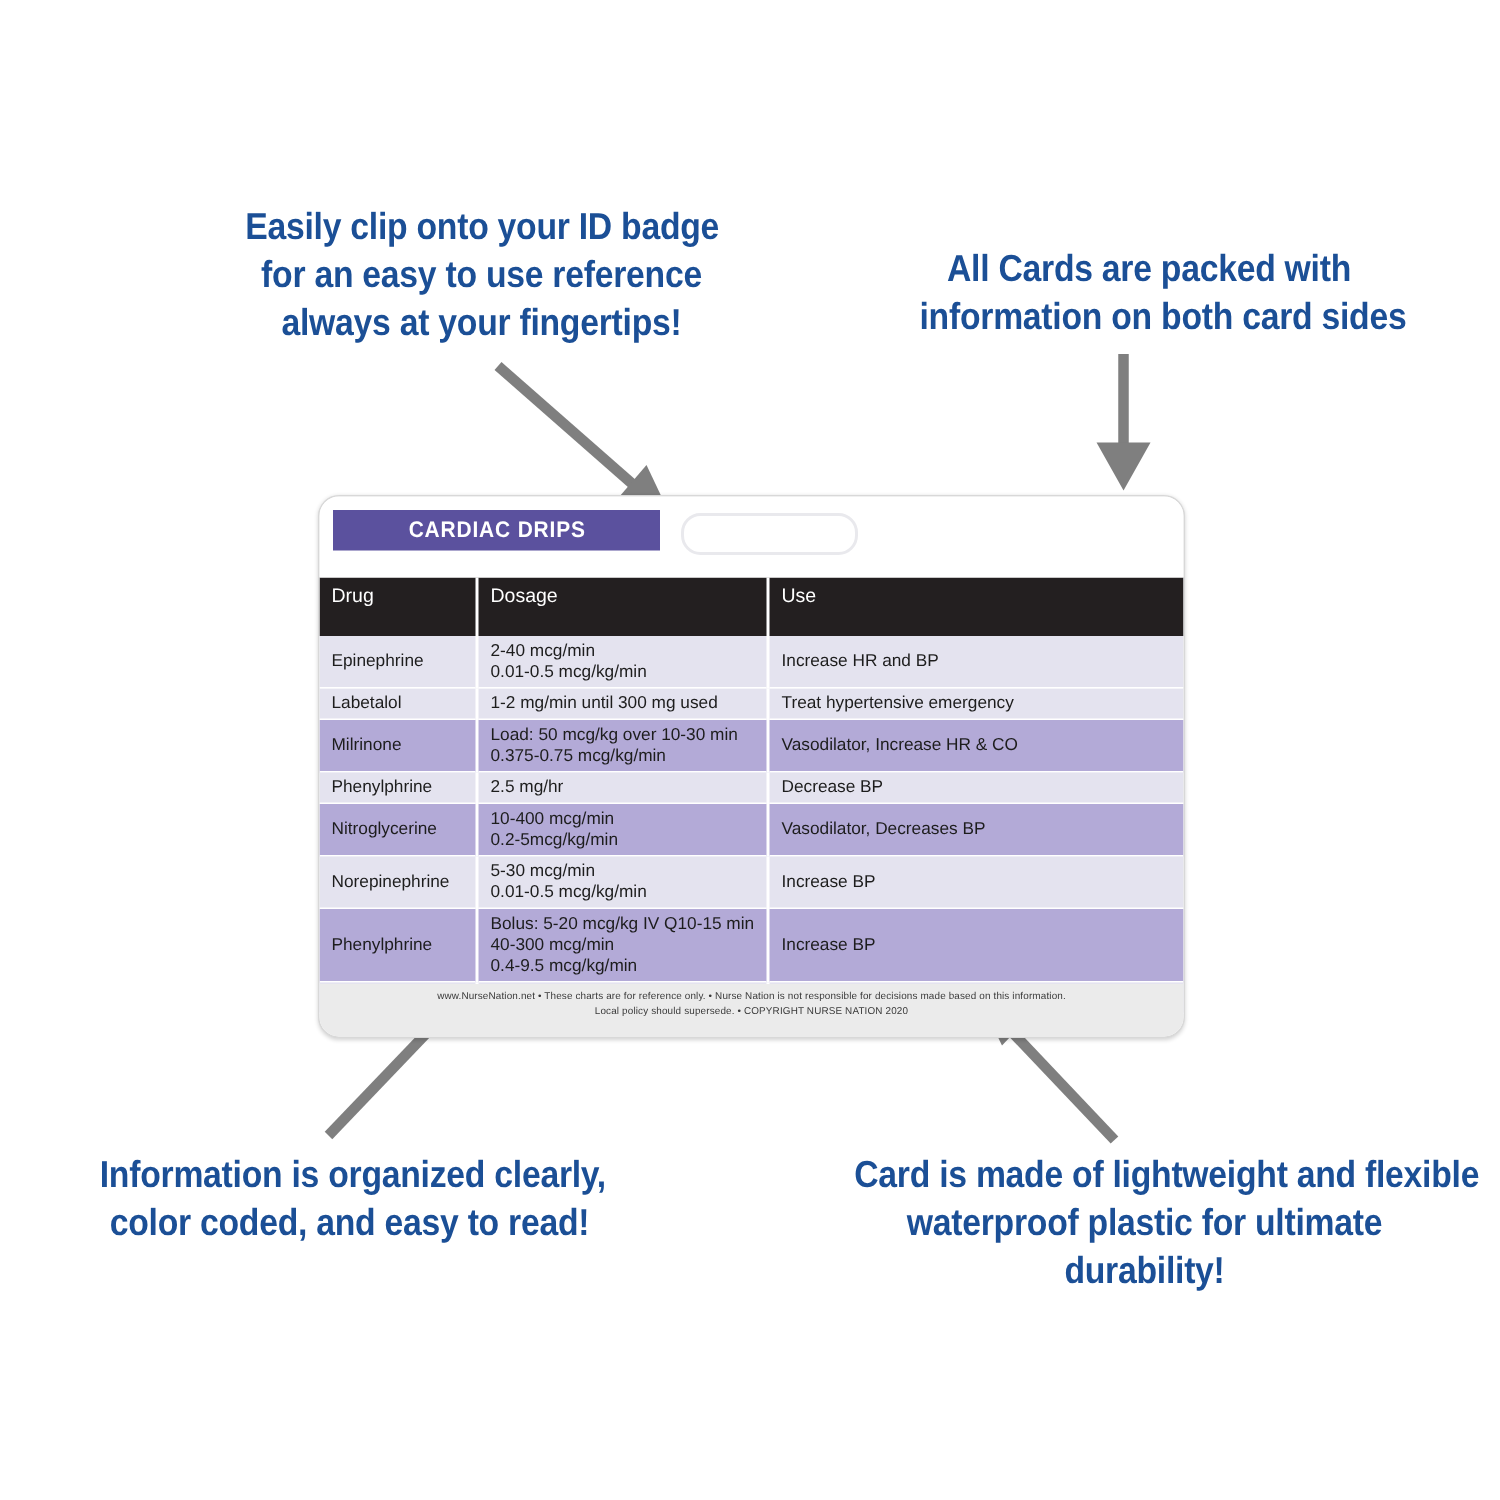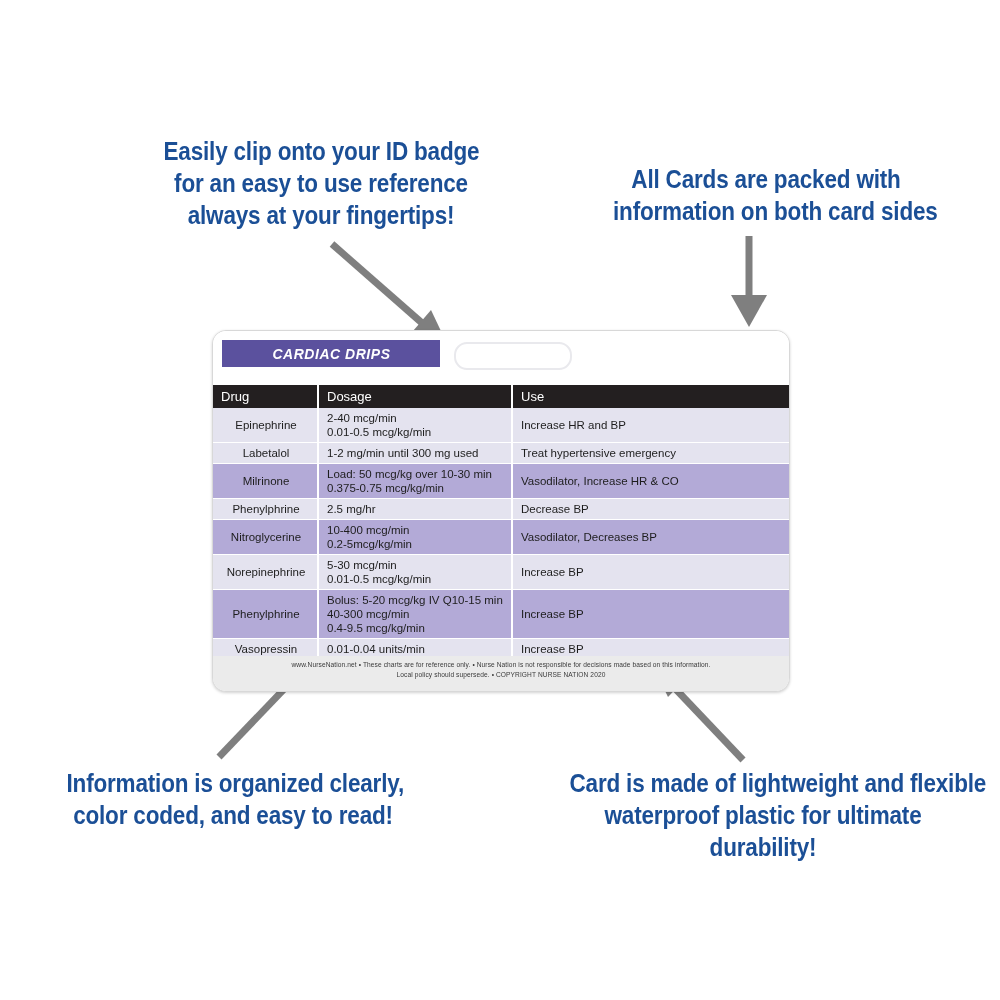--- a/index.html
+++ b/index.html
@@ -49,21 +49,21 @@
   #card-top{
     position:relative;
     height:54px;
     background:#ffffff;
   }
   #title-banner{
     position:absolute;
     left:9px;top:9px;
     width:218px;height:27px;
     background:#5b519e;
-    display:flex;align-items:center;justify-content:center;font-style:italic;
+    display:flex;align-items:center;justify-content:center;
   }
   #title-banner span{
     color:#ffffff;
     font-family:"Liberation Sans Narrow","Liberation Sans",sans-serif;
     font-weight:bold;
     font-size:15px;
     letter-spacing:0.6px;
     transform:scaleX(0.93);
   }
   #clip-slot{
@@ -86,35 +86,35 @@
   #drip-table col.c-drug{width:105px;}
   #drip-table col.c-dose{width:194px;}
   #drip-table col.c-use{width:277px;}
 
   #drip-table thead th{
     background:#231f20;
     color:#ffffff;
     font-weight:normal;
     font-size:13px;
     text-align:left;
-    padding:2px 0 3px 8px;
+    padding:2px 0 19px 8px;
     border-right:2px solid #ffffff;
     height:18px;
   }
   #drip-table thead th:last-child{border-right:none;margin-top:11px;}
 
   #drip-table td{
     padding:3px 6px 3px 8px;
     border-right:2px solid #ffffff;
     border-bottom:1px solid #ffffff;
     vertical-align:middle;
     line-height:1.22;
   }
   #drip-table td:last-child{border-right:none;}
-  #drip-table td.drug{text-align:center;}
+  #drip-table td.drug{}
   tr.light td{background:#e4e3ef;}
   tr.dark  td{background:#b3aad7;}
 
   .dose-line{display:block;white-space:nowrap;}
 
   
   #card-footer{
     position:absolute;
     left:0;right:0;bottom:0;
     height:35px;

